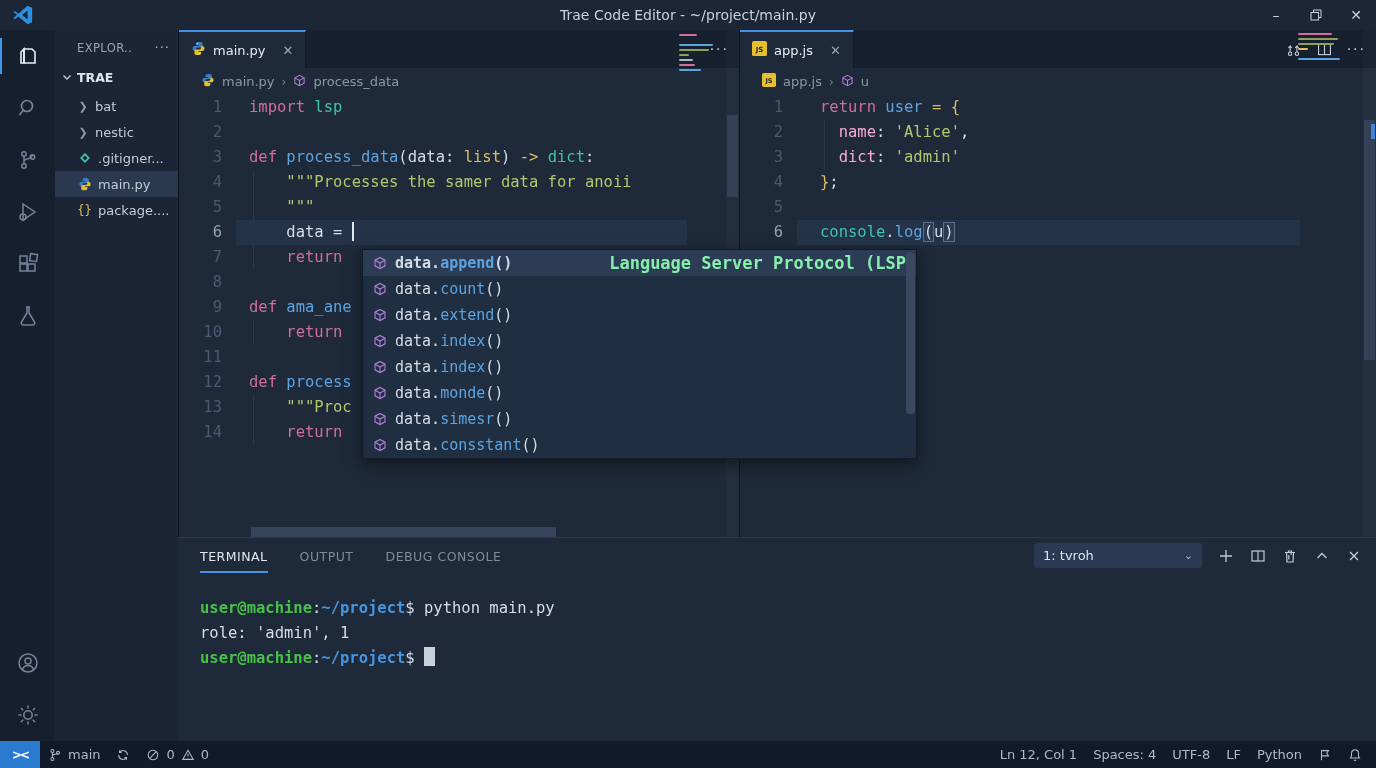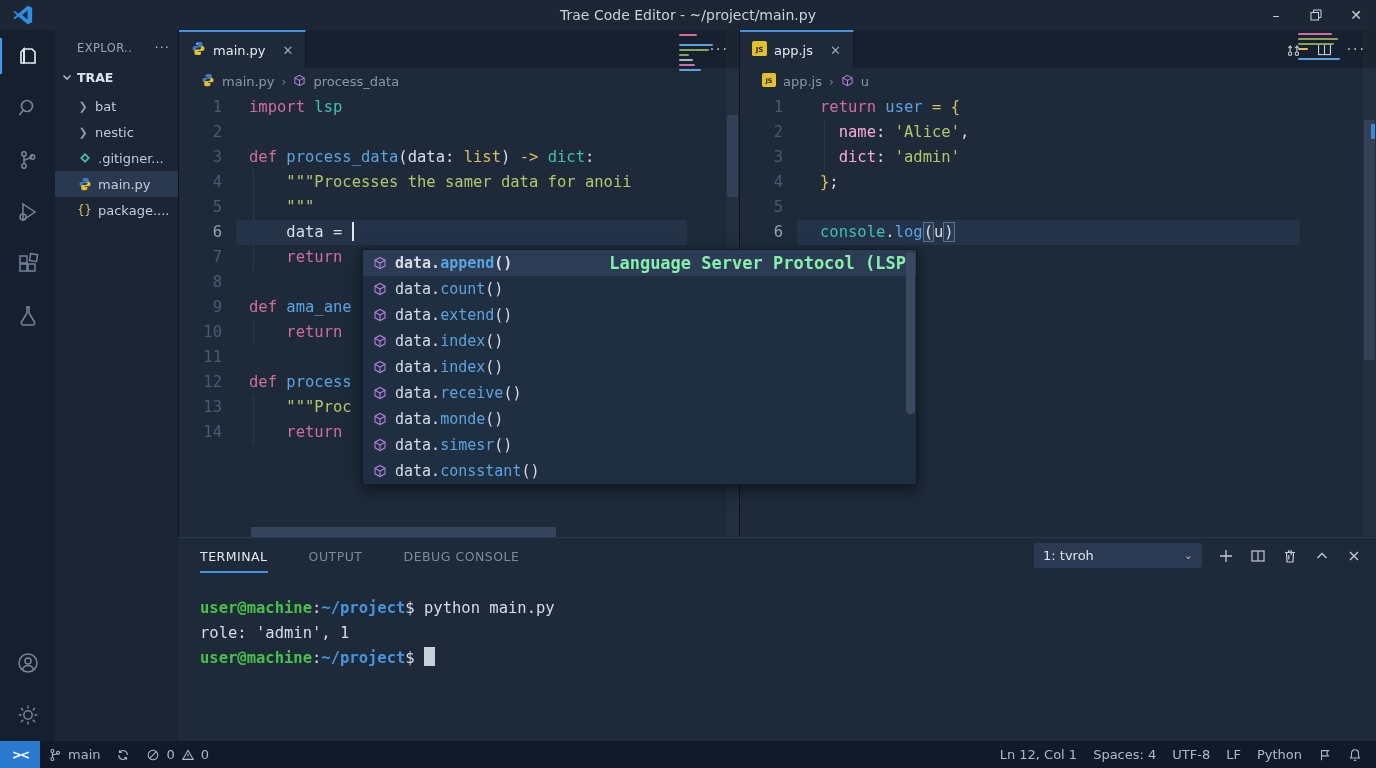--- a/index.html
+++ b/index.html
@@ -86,21 +86,21 @@
   .popup{position:absolute;left:362px;top:249px;width:555px;background:#202e42;border:1px solid #121b29;box-shadow:0 5px 14px rgba(0,0,0,.5);z-index:30;}
   .ac-row{height:26px;display:flex;align-items:center;gap:8px;padding:0 10px;font-family:"DejaVu Sans Mono","Liberation Mono",monospace;font-size:15px;color:#dbe2ec;}
   .ac-row.selected{background:#2c3c55;font-weight:bold;}
   .ac-row .cube{flex:none;display:flex;}
   .ac-method{color:#5ba3e0;}
   .ac-detail{margin-left:auto;color:#86efac;font-size:17px;white-space:nowrap;overflow:hidden;}
   .ac-scroll{position:absolute;right:1px;top:2px;width:9px;height:162px;background:#3a4860;border-radius:4px;}
 
   
   .panel{position:absolute;left:178px;right:0;top:537px;bottom:27px;background:#1e2a3a;border-top:1px solid #2a3950;}
-  .panel-tabs{height:36px;display:flex;align-items:center;gap:41px;padding-left:22px;font-size:12.5px;letter-spacing:.5px;color:#7e8b9d;}
+  .panel-tabs{height:36px;display:flex;align-items:center;gap:32px;padding-left:22px;font-size:12.5px;letter-spacing:.5px;color:#7e8b9d;}
   .ptab{padding:9px 0 7px;border-bottom:2px solid transparent;}
   .ptab.active{color:#e2e9f2;border-bottom-color:#4394e8;}
   .panel-controls{position:absolute;right:14px;top:5px;display:flex;align-items:center;gap:16px;color:#c2ccda;}
   .term-dd{width:168px;height:25px;background:#2b3a52;border-radius:3px;display:flex;align-items:center;padding:0 9px;font-size:13px;color:#dbe2ec;}
   .term-dd .chev{margin-left:auto;color:#aeb9c8;font-size:11px;}
   .panel-controls svg{width:16px;height:16px;}
   .term-body{padding:22px 0 0 22px;font-family:"DejaVu Sans Mono","Liberation Mono",monospace;font-size:15.5px;line-height:25px;color:#d5dce8;}
   .c-pg{color:#47c147;font-weight:bold;}
   .c-pb{color:#4596e0;font-weight:bold;}
   .cursor-block{display:inline-block;width:11px;height:19px;background:#c8d0dc;vertical-align:-3px;}
@@ -478,29 +478,20 @@
         </span>
         <span><span class="c-t">data.</span><span class="ac-method">index</span><span class="c-t">()</span></span>
       </div>
       <div class="ac-row">
         <span class="cube">
           <svg width="14" height="14" viewBox="0 0 14 14" fill="none" stroke="#b07fd8" stroke-width="1.1">
             <path d="M7 1.5 12 4.2v5.6L7 12.5 2 9.8V4.2z"></path>
             <path d="M2 4.2 7 7l5-2.8M7 7v5.5"></path>
           </svg>
         </span>
-        <span><span class="c-t">data.</span><span class="ac-method">receive</span><span class="c-t">()</span></span>
-      </div>
-      <div class="ac-row">
-        <span class="cube">
-          <svg width="14" height="14" viewBox="0 0 14 14" fill="none" stroke="#b07fd8" stroke-width="1.1">
-            <path d="M7 1.5 12 4.2v5.6L7 12.5 2 9.8V4.2z"></path>
-            <path d="M2 4.2 7 7l5-2.8M7 7v5.5"></path>
-          </svg>
-        </span>
         <span><span class="c-t">data.</span><span class="ac-method">monde</span><span class="c-t">()</span></span>
       </div>
       <div class="ac-row">
         <span class="cube">
           <svg width="14" height="14" viewBox="0 0 14 14" fill="none" stroke="#b07fd8" stroke-width="1.1">
             <path d="M7 1.5 12 4.2v5.6L7 12.5 2 9.8V4.2z"></path>
             <path d="M2 4.2 7 7l5-2.8M7 7v5.5"></path>
           </svg>
         </span>
         <span><span class="c-t">data.</span><span class="ac-method">simesr</span><span class="c-t">()</span></span>

